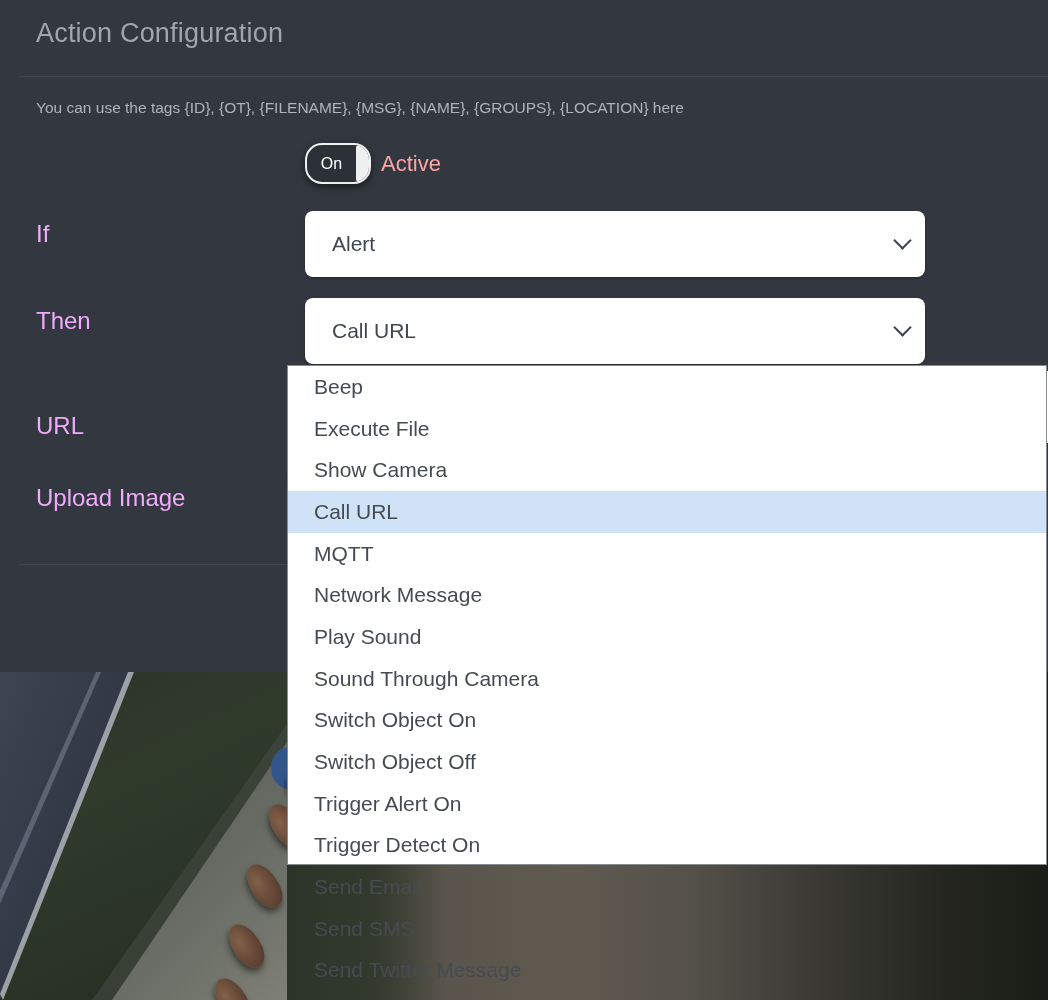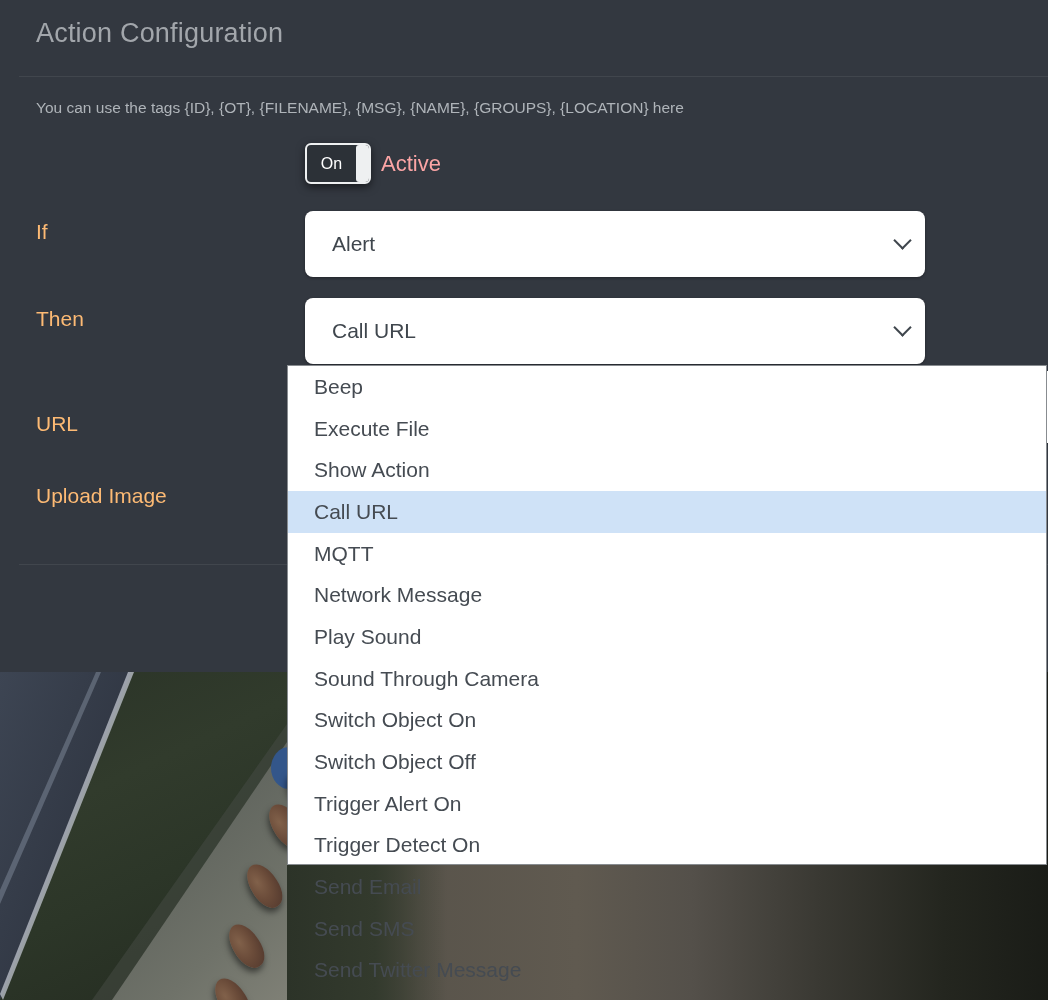--- a/index.html
+++ b/index.html
@@ -42,29 +42,29 @@
 
   
   .dialog { position:absolute; left:0; top:0; width:1048px; height:672px;
     background:#333840; z-index:1;margin-left:19px; }
   .dlg-header { position:absolute; left:0; top:0; width:100%; height:77px;
     border-bottom:1px solid #41464d; }
   .dlg-title { position:absolute; left:17px; top:18px; font-size:27px; font-weight:500;
     color:#a2a6ab; letter-spacing:.2px; }
   .help-text { position:absolute; left:17px; top:99px; font-size:15.5px; color:#afb4b9; }
 
-  .field-label { position:absolute; left:17px; font-size:21px; color:#fdba74; }
+  .field-label { position:absolute; left:17px; font-size:24px; color:#f0abfc; }
   .lbl-if   { top:220px; }
   .lbl-then { top:307px; }
   .lbl-url  { top:412px; }
   .lbl-upl  { top:484px;text-align:center; }
 
   
   .toggle { position:absolute; left:286px; top:143px; width:66px; height:41px;
-    border:2px solid #eef0f1; border-radius:6px; background:#2c3137;
+    border:2px solid #eef0f1; border-radius:17px; background:#2c3137;
     box-shadow:0 3px 8px rgba(0,0,0,.55); display:flex; overflow:hidden; }
   .toggle-on { flex:1; color:#fff; font-size:16px; line-height:37px; text-align:center; }
   .toggle-handle { width:13px; background:#eef0f1; border-radius:3px; }
   .toggle-caption { position:absolute; left:362px; top:143px; height:41px;
     line-height:41px; font-size:22px; color:#fca5a5; }
 
   
   .select { position:absolute; left:286px; width:620px; height:66px; background:#fff;
     border-radius:8px; box-shadow:0 1px 3px rgba(0,0,0,.35); cursor:pointer; }
   .sel-if   { top:211px; }
@@ -143,21 +143,21 @@
 
   <div class="field-label lbl-upl">Upload Image</div>
   <div class="upload-toggle"></div>
 
   <div class="dlg-footer"></div>
 </div>
 
 <ul class="options-list">
     <li>Beep</li>
     <li>Execute File</li>
-    <li>Show Action</li>
+    <li>Show Camera</li>
     <li class="selected">Call URL</li>
     <li>MQTT</li>
     <li>Network Message</li>
     <li>Play Sound</li>
     <li>Sound Through Camera</li>
     <li>Switch Object On</li>
     <li>Switch Object Off</li>
     <li>Trigger Alert On</li>
     <li>Trigger Detect On</li>
     <li>Send Email</li>

